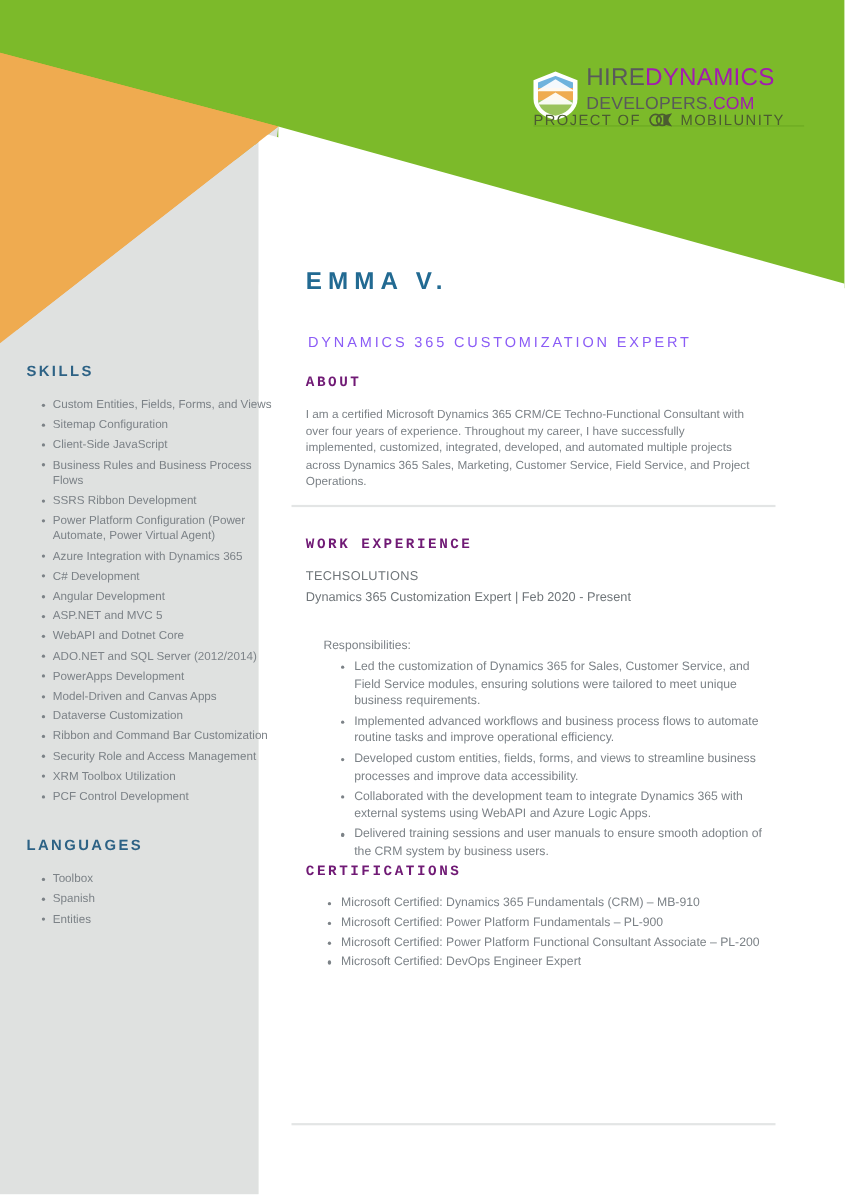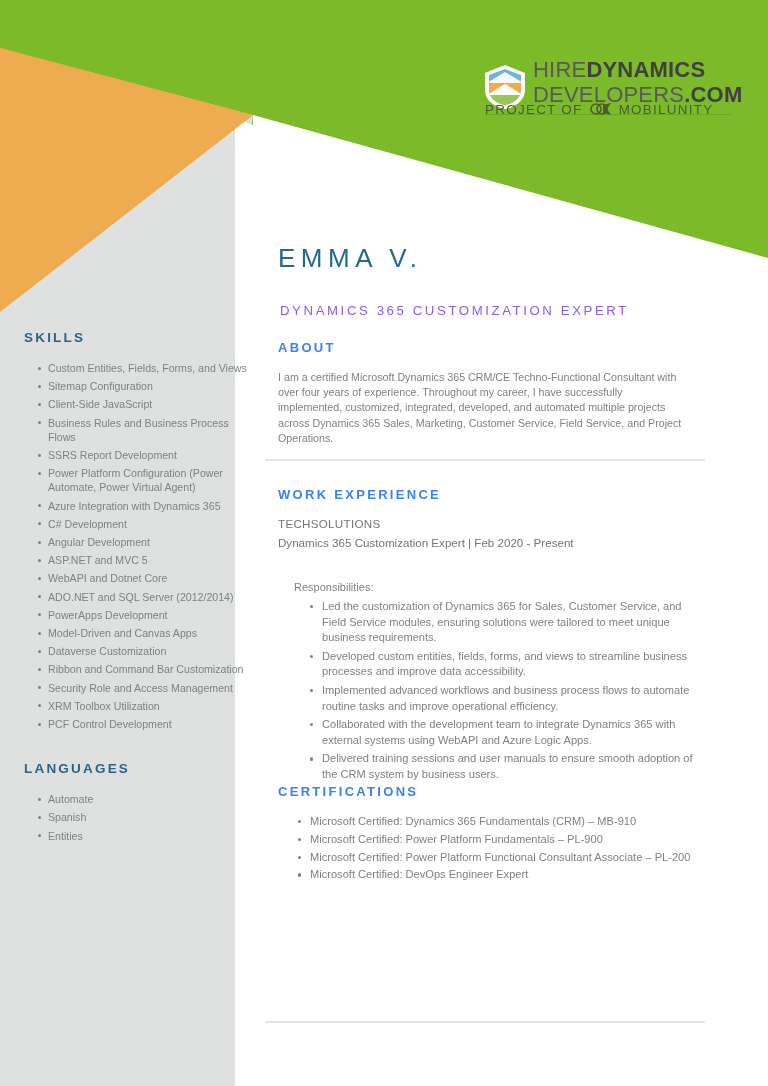--- a/index.html
+++ b/index.html
@@ -47,42 +47,43 @@
   ul.side-list li::before{
     content:"";
     position:absolute;left:0;top:5.5px;
     width:3px;height:3px;border-radius:50%;
     background:#7c8287;
   }
   .side-block-gap{height:26px;}
   .name{
     position:absolute;left:278px;top:245px;
     color:#226a92;
-    font-size:26px;
-    font-weight:normal;
+    font-size:22px;
+    font-weight:bold;
     letter-spacing:5.5px;
     margin:0;
     line-height:1;
   }
   .role{
     position:absolute;left:280px;top:304px;
     color:#8b5cf6;
     font-size:13.2px;
     letter-spacing:2.6px;
     margin:0;
     line-height:1;
   }
 
   .sec{position:absolute;left:278px;width:430px;}
   .sec-title{
-    color:#3b82f6;
+    color:#701a75;
     font-size:13px;
     font-weight:bold;
     letter-spacing:2.3px;
     margin:0 0 15px 0;
+    font-family:Liberation Mono, monospace;
   }
   .body-text{
     color:#7c8287;
     font-size:10.7px;
     line-height:15.2px;
     margin:0;
   }
 
   .rule{
     position:absolute;left:265px;width:440px;height:2px;
@@ -142,24 +143,24 @@
   .logo{
     position:absolute;left:483px;top:58px;width:250px;height:82px;
   }
   .logo-row{position:relative;height:56px;}
   .logo-mark{position:absolute;left:0;top:6px;width:44px;height:46px;}
   .logo-words{position:absolute;left:50px;top:0;}
   .logo-l1{
     font-size:22px;line-height:24px;letter-spacing:.2px;white-space:nowrap;
   }
   .logo-l2{
-    font-size:22px;line-height:25px;letter-spacing:.2px;white-space:nowrap;
+    font-size:16px;line-height:25px;letter-spacing:.2px;white-space:nowrap;
   }
   .w-light{color:#59595b;font-weight:normal;}
-  .w-bold{color:#404040;font-weight:bold;}
+  .w-bold{color:#a21caf;font-weight:normal;}
   .logo-divider{
     position:absolute;left:2px;top:56px;width:246px;height:1px;background:#6aa821;
   }
   .logo-sub{
     position:absolute;left:2px;top:44px;width:248px;
     color:#4b5b31;font-size:13.4px;letter-spacing:1.3px;white-space:nowrap;
   }
   .mobi-mark{display:inline-block;vertical-align:-2px;margin:0 2px;}
 </style>
 </head>
@@ -221,22 +222,22 @@
 
   <div class="rule" style="top:459px;"></div>
 
   <div class="sec" style="top:487px;">
     <div class="sec-title">WORK EXPERIENCE</div>
     <div class="company">TECHSOLUTIONS</div>
     <div class="jobline">Dynamics 365 Customization Expert | Feb 2020 - Present</div>
     <div class="resp-label">Responsibilities:</div>
     <ul class="main-list">
         <li>Led the customization of Dynamics 365 for Sales, Customer Service, and Field Service modules, ensuring solutions were tailored to meet unique business requirements.</li>
+        <li>Implemented advanced workflows and business process flows to automate routine tasks and improve operational efficiency.</li>
         <li>Developed custom entities, fields, forms, and views to streamline business processes and improve data accessibility.</li>
-        <li>Implemented advanced workflows and business process flows to automate routine tasks and improve operational efficiency.</li>
         <li>Collaborated with the development team to integrate Dynamics 365 with external systems using WebAPI and Azure Logic Apps.</li>
         <li>Delivered training sessions and user manuals to ensure smooth adoption of the CRM system by business users.</li>
       </ul>
   </div>
 
   <div class="sec" style="top:784px;">
     <div class="sec-title">CERTIFICATIONS</div>
     <ul class="cert-list">
         <li>Microsoft Certified: Dynamics 365 Fundamentals (CRM) – MB-910</li>
         <li>Microsoft Certified: Power Platform Fundamentals – PL-900</li>
@@ -247,38 +248,38 @@
 
   <div class="rule" style="top:1021px;"></div>
 
   <div class="sidebar-content">
     <div class="side-head">SKILLS</div>
     <ul class="side-list">
         <li>Custom Entities, Fields, Forms, and Views</li>
         <li>Sitemap Configuration</li>
         <li>Client-Side JavaScript</li>
         <li>Business Rules and Business Process Flows</li>
-        <li>SSRS Report Development</li>
+        <li>SSRS Ribbon Development</li>
         <li>Power Platform Configuration (Power Automate, Power Virtual Agent)</li>
         <li>Azure Integration with Dynamics 365</li>
         <li>C# Development</li>
         <li>Angular Development</li>
         <li>ASP.NET and MVC 5</li>
         <li>WebAPI and Dotnet Core</li>
         <li>ADO.NET and SQL Server (2012/2014)</li>
         <li>PowerApps Development</li>
         <li>Model-Driven and Canvas Apps</li>
         <li>Dataverse Customization</li>
         <li>Ribbon and Command Bar Customization</li>
         <li>Security Role and Access Management</li>
         <li>XRM Toolbox Utilization</li>
         <li>PCF Control Development</li>
       </ul>
     <div class="side-block-gap"></div>
     <div class="side-head">LANGUAGES</div>
     <ul class="side-list">
-        <li>Automate</li>
+        <li>Toolbox</li>
         <li>Spanish</li>
         <li>Entities</li>
       </ul>
   </div>
 
 </div>
 
 </body></html>

